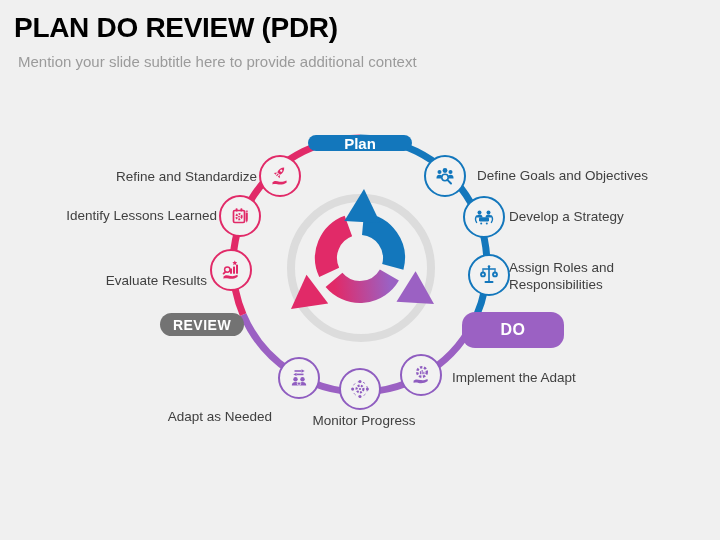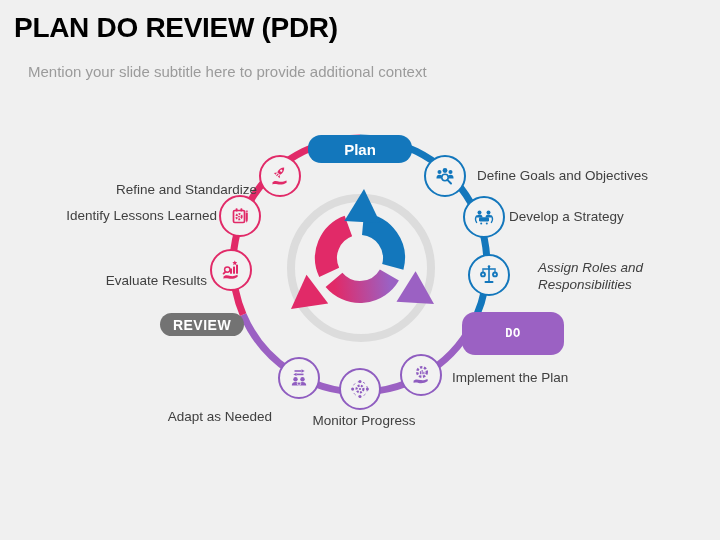--- a/index.html
+++ b/index.html
@@ -1,39 +1,39 @@
 <!DOCTYPE html>
 <html><head>
 <meta charset="utf-8">
 <style>
   html,body{margin:0;padding:0;}
   body{width:720px;height:540px;background:#f0f0f0;font-family:"Liberation Sans",sans-serif;overflow:hidden;}
   .stage{position:relative;width:720px;height:540px;}
   .title{position:absolute;left:14px;top:12px;margin:0;font-size:28px;font-weight:700;color:#000000;letter-spacing:-0.3px;}
-  .subtitle{position:absolute;left:14px;top:49px;margin:14px;font-size:15px;color:#9b9b9b;}
+  .subtitle{position:absolute;left:14px;top:49px;margin:4px;font-size:15px;color:#9b9b9b;}
   .diagram-svg{position:absolute;left:0;top:0;z-index:1;}
   .node{position:absolute;width:38px;height:38px;border-radius:50%;background:#f2f2f2;border:2px solid;display:flex;align-items:center;justify-content:center;z-index:3;box-sizing:content-box;}
   .node svg{display:block;}
   .node-blue{border-color:#1377bc;color:#1377bc;}
   .node-purple{border-color:#8f5dc0;color:#8f5dc0;}
   .node-pink{border-color:#e12a68;color:#e12a68;}
   .pill{position:absolute;z-index:4;display:flex;align-items:center;justify-content:center;color:#fff;font-weight:700;border-radius:13px;}
-  .pill-plan{left:308px;top:135px;width:104px;height:28px;background:#1377bc;font-size:15px;}
-  .pill-do{left:462px;top:312px;width:102px;height:43px;background:#9b61c3;font-size:12px;letter-spacing:0.5px;font-family:Liberation Mono, monospace;}
+  .pill-plan{left:308px;top:135px;width:104px;height:16px;background:#1377bc;font-size:15px;}
+  .pill-do{left:462px;top:312px;width:102px;height:36px;background:#9b61c3;font-size:16px;letter-spacing:0.5px;}
   .pill-review{left:160px;top:313px;width:84px;height:23px;background:#737373;font-size:14px;letter-spacing:0.5px;}
   .lbl{position:absolute;z-index:2;font-size:13.5px;color:#404040;white-space:nowrap;transform:translateY(-50%);line-height:1.25;}
   .lbl-define{left:477px;top:176px;}
   .lbl-develop{left:509px;top:217px;}
-  .lbl-assign{left:538px;top:277px;white-space:normal;width:134px;font-style:italic;}
+  .lbl-assign{left:509px;top:277px;white-space:normal;width:134px;}
   .lbl-implement{left:452px;top:378px;}
   .lbl-monitor{left:364px;top:421px;transform:translate(-50%,-50%);}
   .lbl-adapt{right:448px;top:377px;text-align:right;margin-top:40px;}
   .lbl-evaluate{right:513px;top:281px;text-align:right;}
   .lbl-identify{right:503px;top:216px;text-align:right;margin-left:32px;}
-  .lbl-refine{right:463px;top:177px;text-align:right;margin-top:13px;}
+  .lbl-refine{right:463px;top:177px;text-align:right;}
 </style>
 </head>
 <body>
 
 <div class="stage">
 
   <h1 class="title">PLAN DO REVIEW (PDR)</h1>
   <p class="subtitle">Mention your slide subtitle here to provide additional context</p>
 
   <svg class="diagram-svg" width="720" height="540" viewBox="0 0 720 540">
@@ -176,20 +176,20 @@
         <path d="M14 10.4 l2 2.4 h-2.6 z"></path>
         <rect x="11.45" y="10.6" width="1.1" height="2.6"></rect>
       </g>
       <path d="M4.5 18.3 c2.5 -2.3 4.5 -1 7 -0.6 c2.5 0.4 4.5 -0.2 7 -1.2 l0.2 1.9 c-3 2.1 -6.2 2.5 -9.2 1.9 c-2 -0.4 -3.5 -0.6 -5 0.1 z"></path>
     </svg>
   </div>
 
   <div class="lbl lbl-define">Define Goals and Objectives</div>
   <div class="lbl lbl-develop">Develop a Strategy</div>
   <div class="lbl lbl-assign">Assign Roles and Responsibilities</div>
-  <div class="lbl lbl-implement">Implement the Plan</div>
+  <div class="lbl lbl-implement">Implement the Adapt</div>
   <div class="lbl lbl-monitor">Monitor Progress</div>
   <div class="lbl lbl-adapt">Adapt as Needed</div>
   <div class="lbl lbl-evaluate">Evaluate Results</div>
   <div class="lbl lbl-identify">Identify Lessons Learned</div>
   <div class="lbl lbl-refine">Refine and Standardize</div>
 
 </div>
 
 </body></html>

